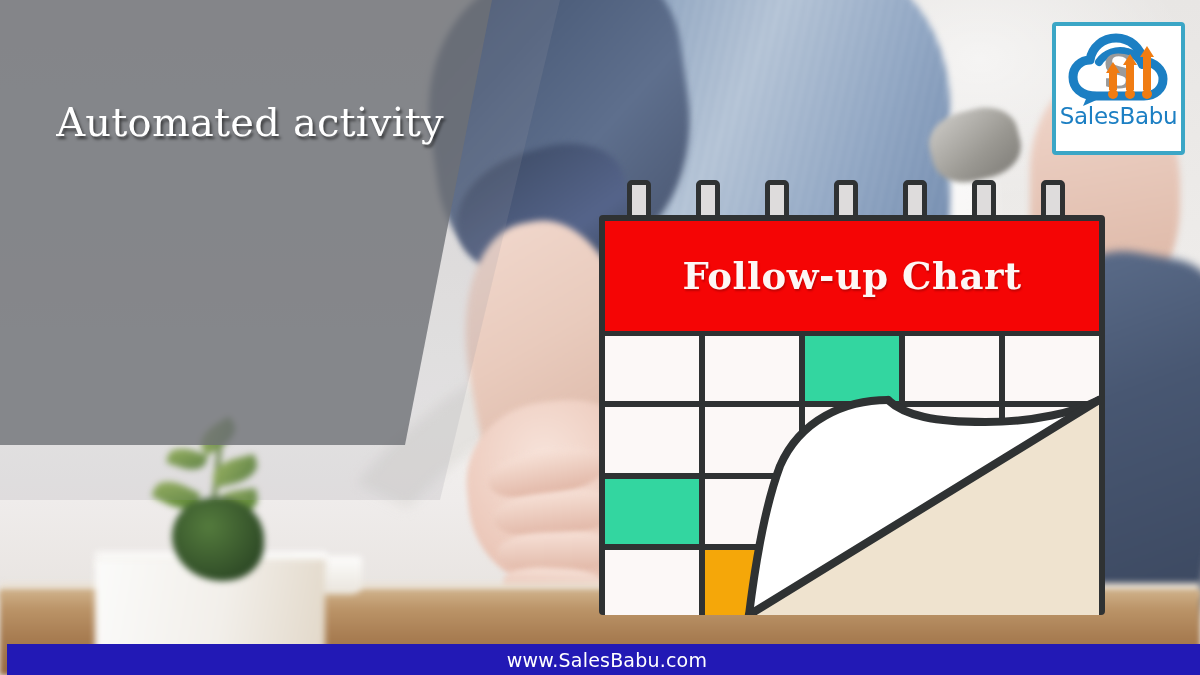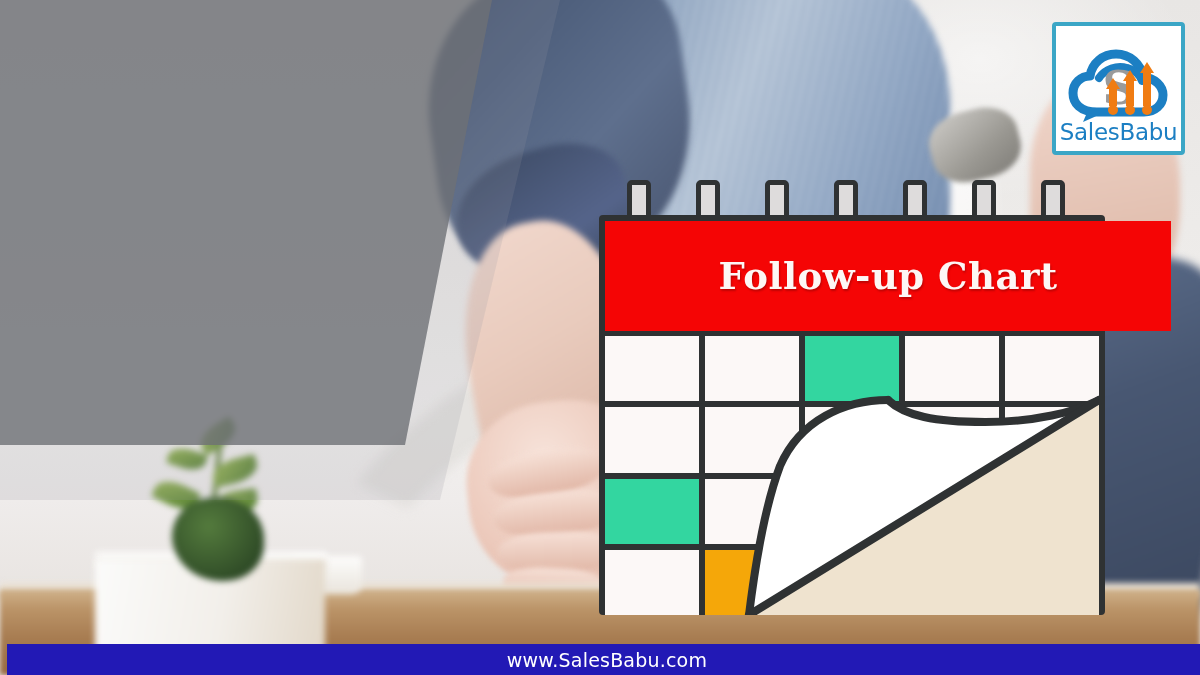--- a/index.html
+++ b/index.html
@@ -227,21 +227,21 @@
     position: absolute;
     left: 1052px; top: 22px;
     width: 133px; height: 133px;
     background: #ffffff;
     border: 4px solid #3ba6c6;
     border-radius: 4px;
     display: flex;
     flex-direction: column;
     align-items: center;
     justify-content: flex-start;
-    padding-top: 22px;
+    padding-top: 6px;
   }
   .logo-mark { width: 104px; height: 74px; display:block; }
   .logo-word {
     font-family: "DejaVu Sans", sans-serif;
     font-size: 23px;
     color: #1c7fc3;
     letter-spacing: -0.3px;
     margin-top: -3px;
   }
 
@@ -263,21 +263,21 @@
     position: absolute;
     left: 0; top: 35px;
     width: 506px; height: 400px;
     background: #2f3233;
     border: 6px solid #2f3233;
     border-radius: 4px;
   }
   .banner {
     position: absolute;
     left: 0; top: 0;
-    width: 566px; height: 110px;
+    width: 494px; height: 110px;
     background: #f50505;
     display: flex; align-items: center; justify-content: center;
   }
   .banner-title {
     font-family: "DejaVu Serif", "Liberation Serif", serif;
     font-weight: bold;
     font-size: 37px;
     color: #fdf7f5;
     letter-spacing: 0.5px;
     text-shadow: 1px 2px 2px rgba(0,0,0,0.22);
@@ -350,20 +350,21 @@
       <div class="leaf l4"></div>
       <div class="leaf l5"></div>
       <div class="plant-mass"></div>
     </div>
   </div>
 
   <div class="grey-panel-2"></div>
   <div class="grey-panel"></div>
 
   <div class="headline">
+    <span>Automated activity</span>
   </div>
 
   <div class="logo-box">
     <svg class="logo-mark" viewBox="0 0 104 74">
 
       <path d="M30 64 C13 64 6 55 6 45 C6 35 14 28 23 28 C25 15 36 6 49 6 C63 6 74 16 76 29 C88 30 96 38 96 47 C96 57 88 64 77 64 Z" fill="none" stroke="#1c7fc3" stroke-width="9" stroke-linejoin="round"></path>
 
       <path d="M32 30 C38 21 50 17 60 20 C68 22 73 27 75 33" fill="none" stroke="#1c7fc3" stroke-width="8" stroke-linecap="round"></path>
       <path d="M22 60 L16 74 L34 66 Z" fill="#1c7fc3"></path>
 

